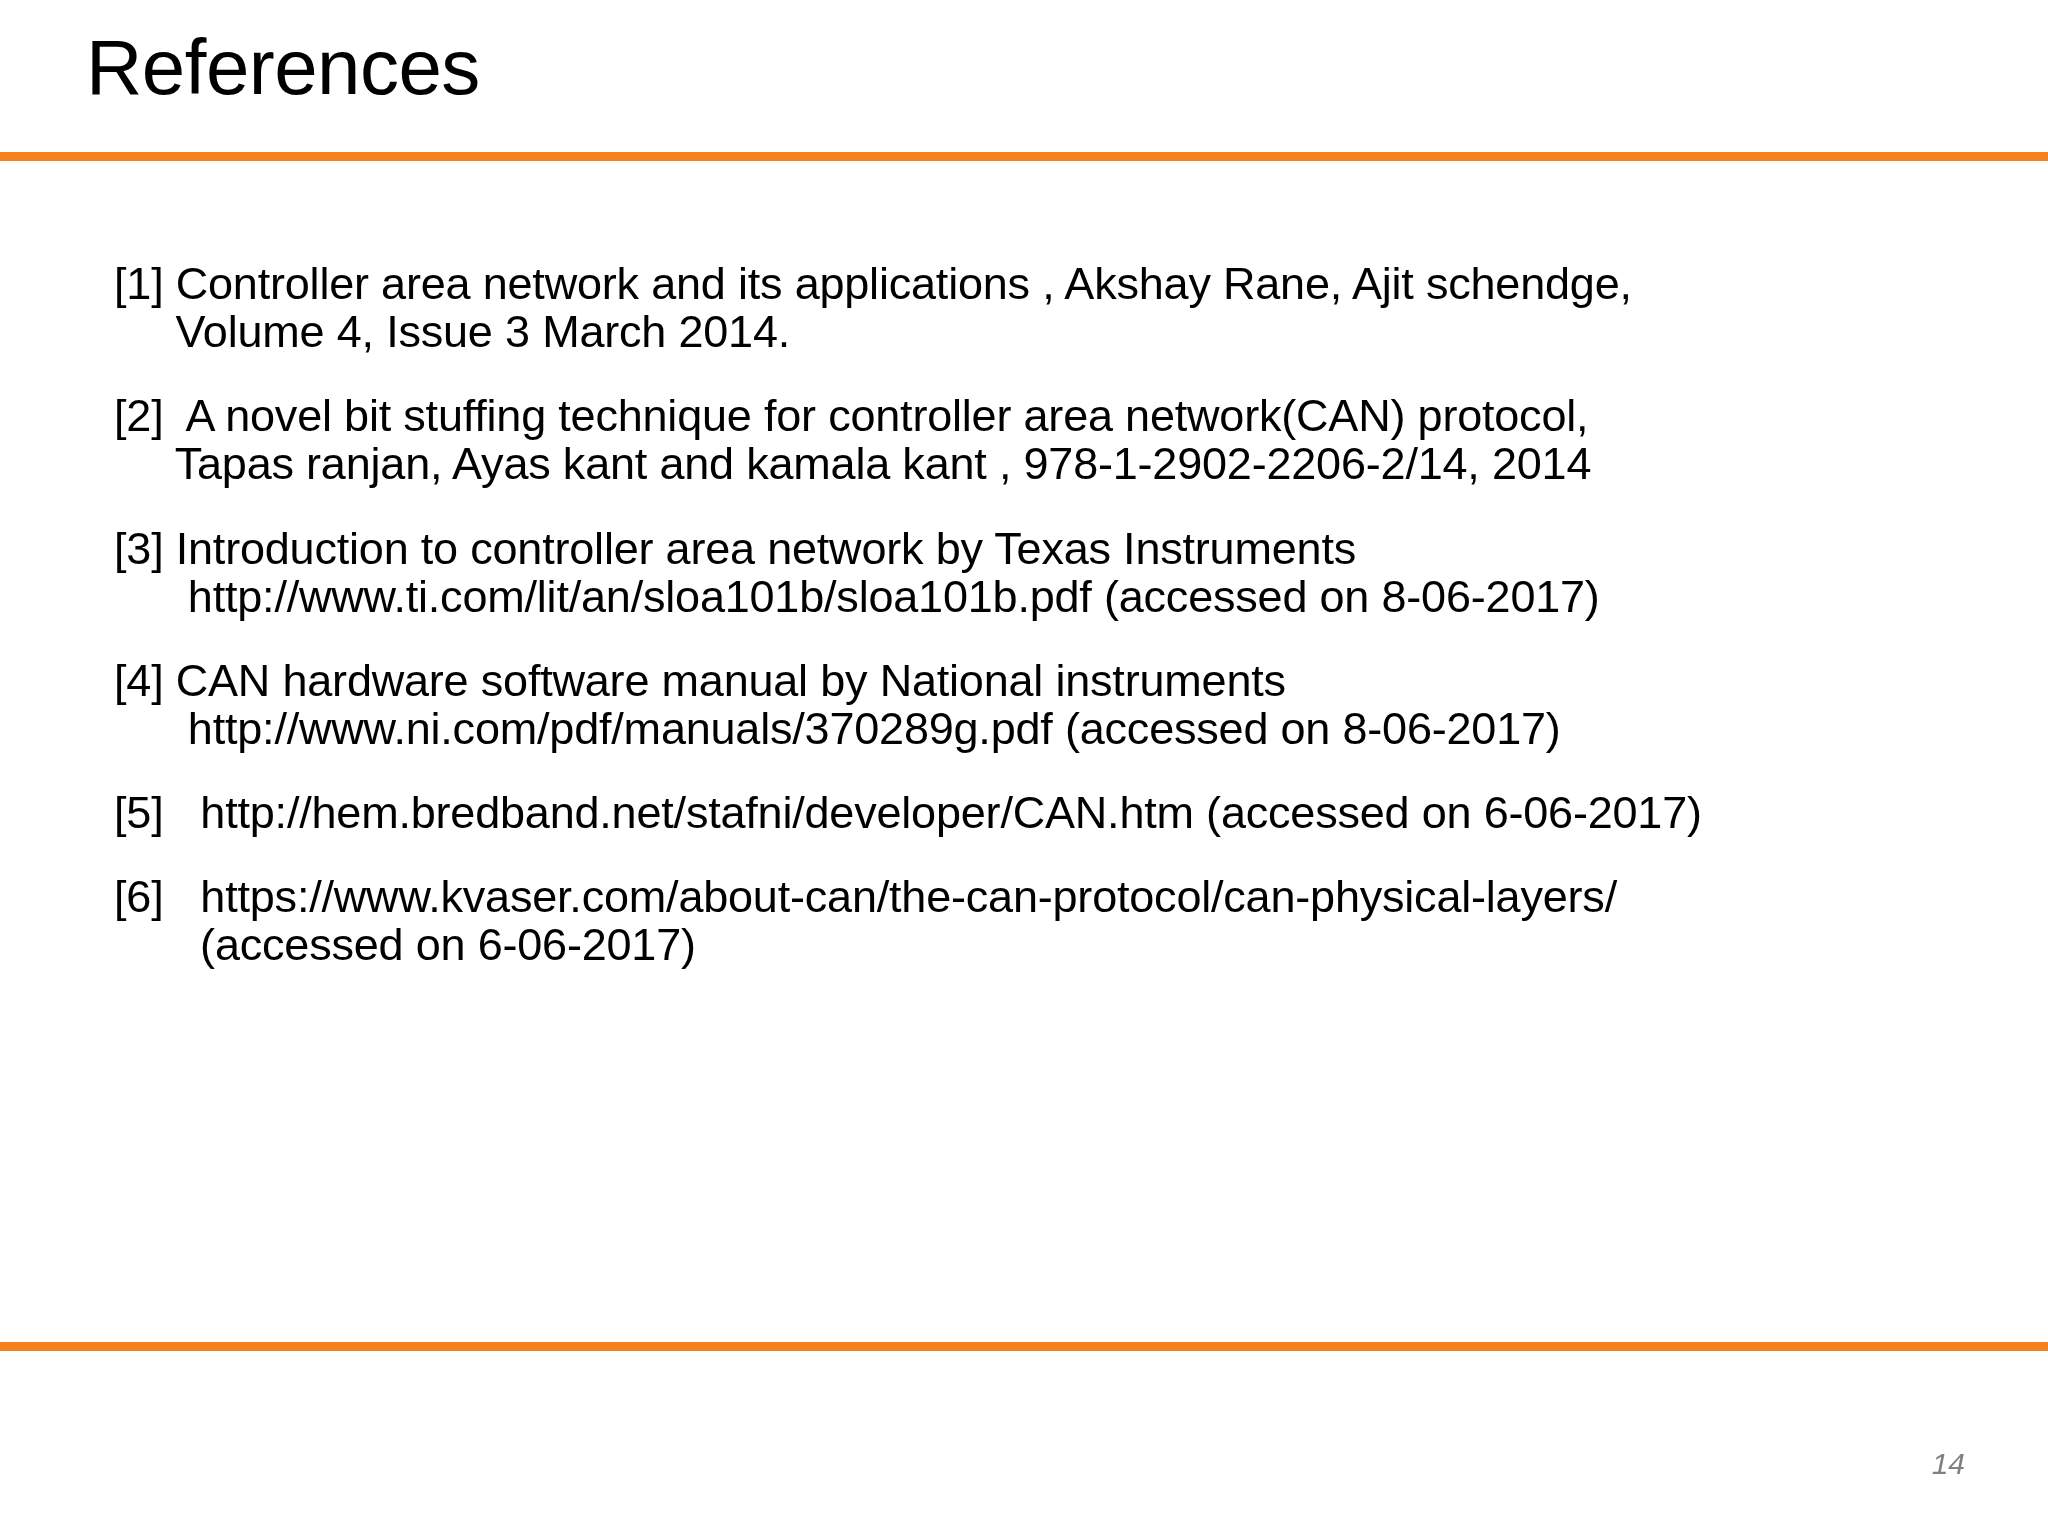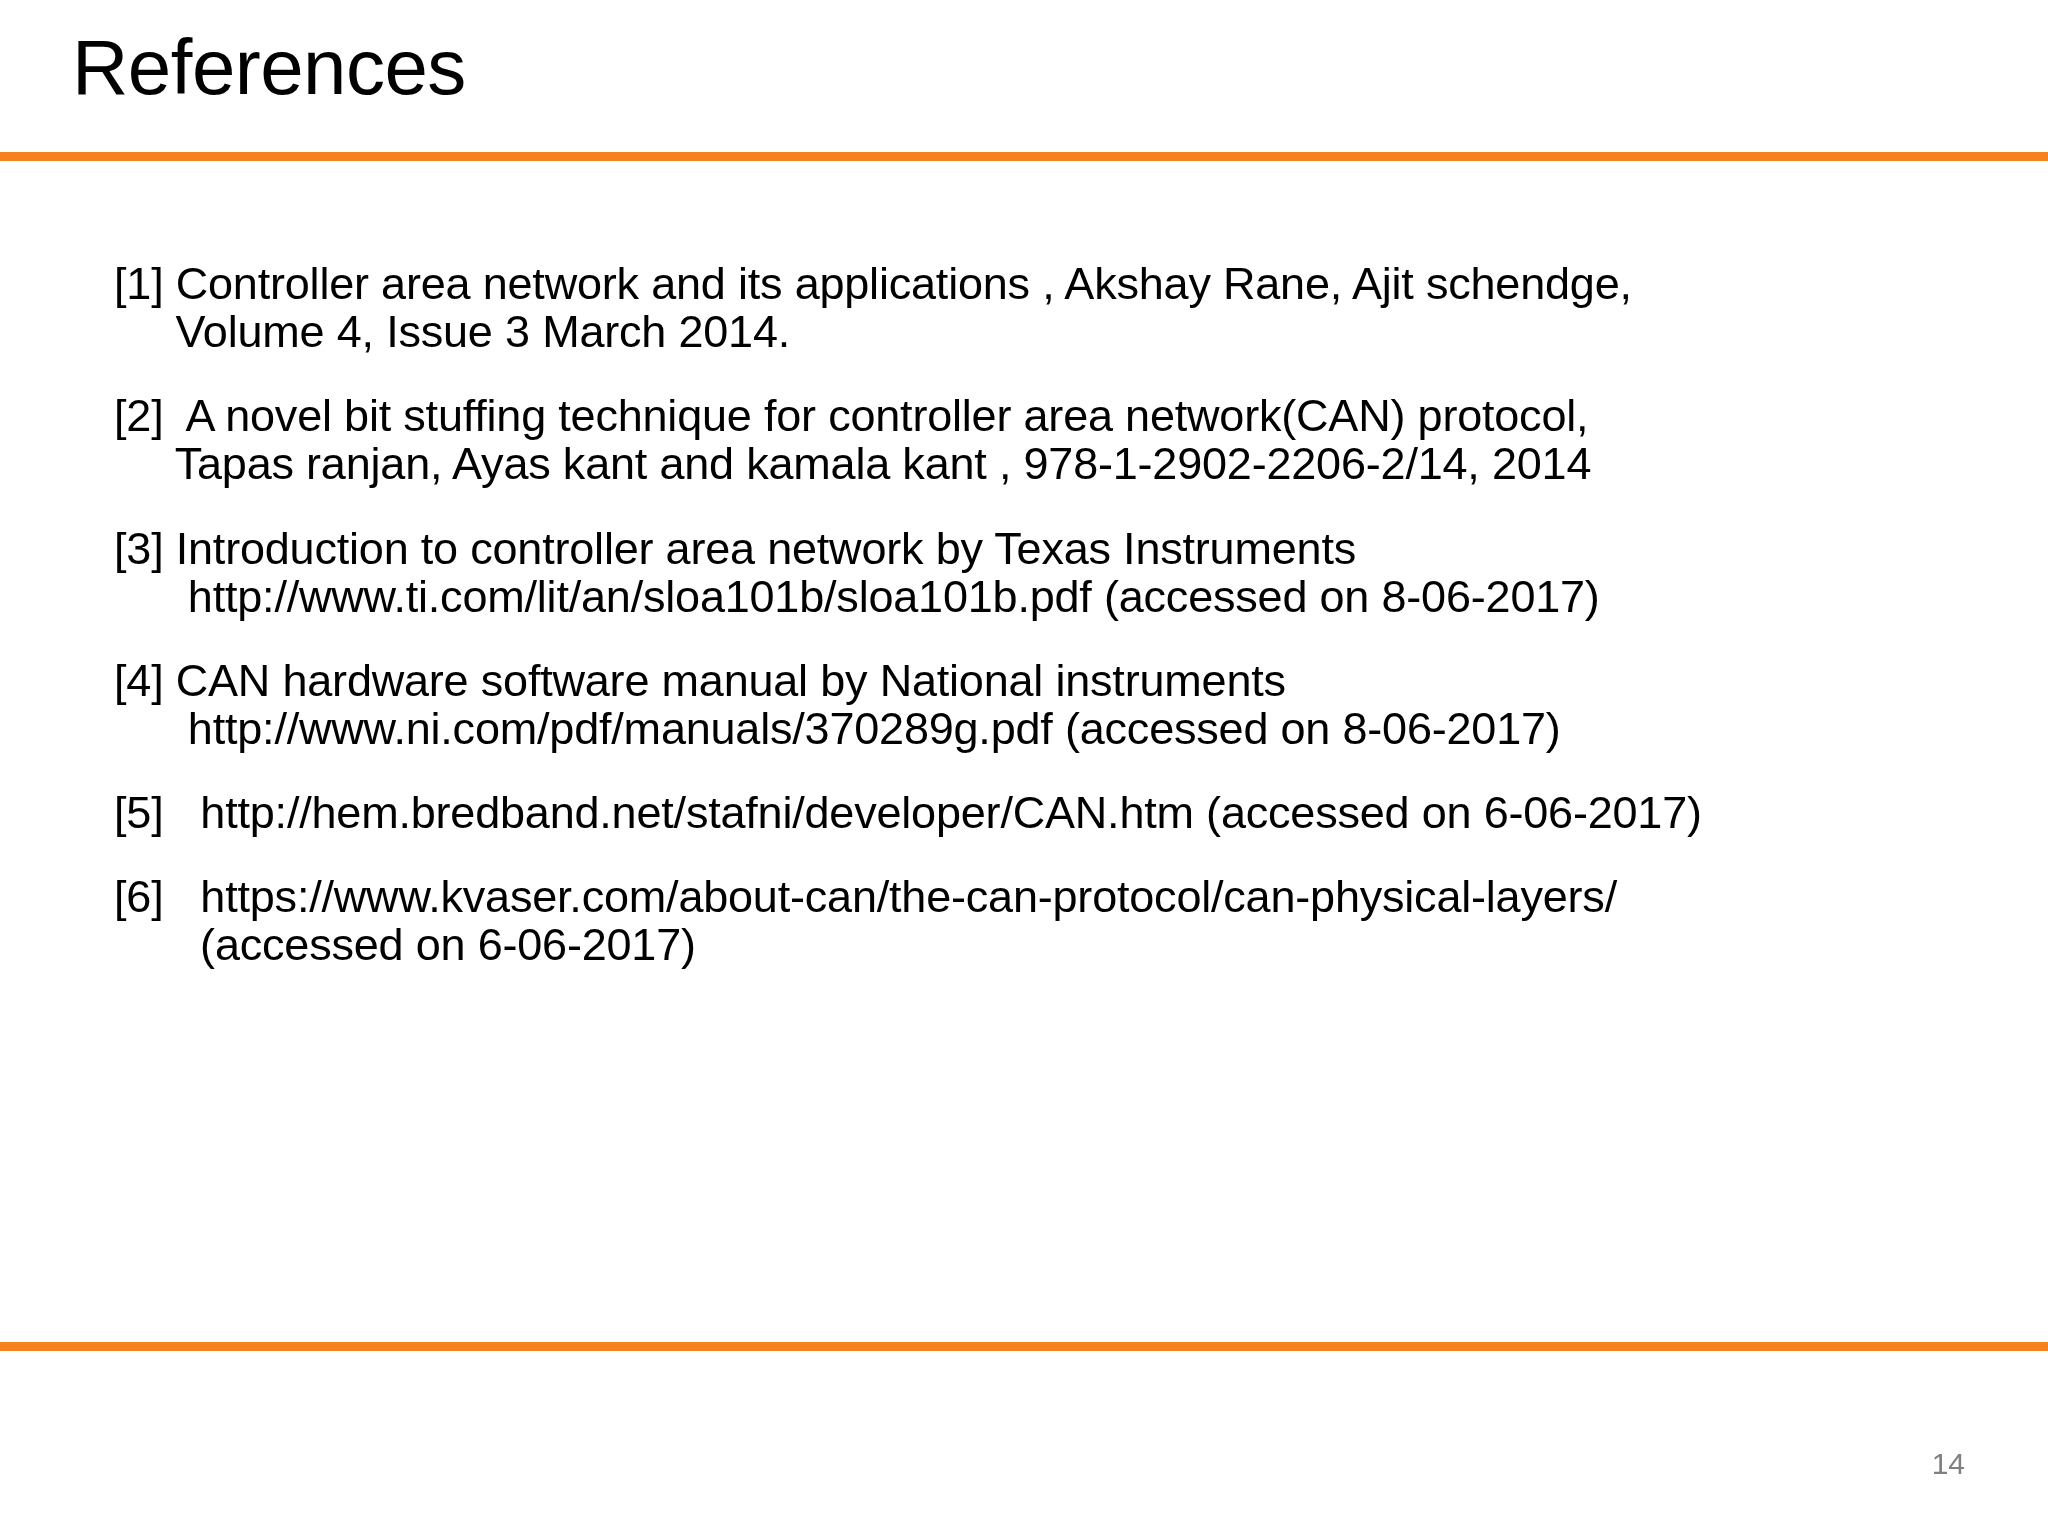--- a/index.html
+++ b/index.html
@@ -16,21 +16,21 @@
     width: 2048px;
     height: 1536px;
     background: #ffffff;
     overflow: hidden;
     box-sizing: border-box;
   }
 
   
   .slide-title {
     position: absolute;
-    left: 72px;
+    left: 86px;
     top: 28px;
     font-size: 78px;
     line-height: 1.0;
     color: #000000;
     font-weight: 400;
     letter-spacing: -0.5px;
     white-space: nowrap;
   }
 
   
@@ -77,20 +77,21 @@
   
   .page-number {
     position: absolute;
     right: 83px;
     top: 1447px;
     font-size: 30px;
     color: #808080;
     text-align: right;
     width: 80px;
     font-weight: 400;
+    font-style: italic;
   }
 </style>
 </head>
 <body>
 
 <div class="slide">
 
   <div class="slide-title">References</div>
 
   <div class="rule rule-top"></div>

